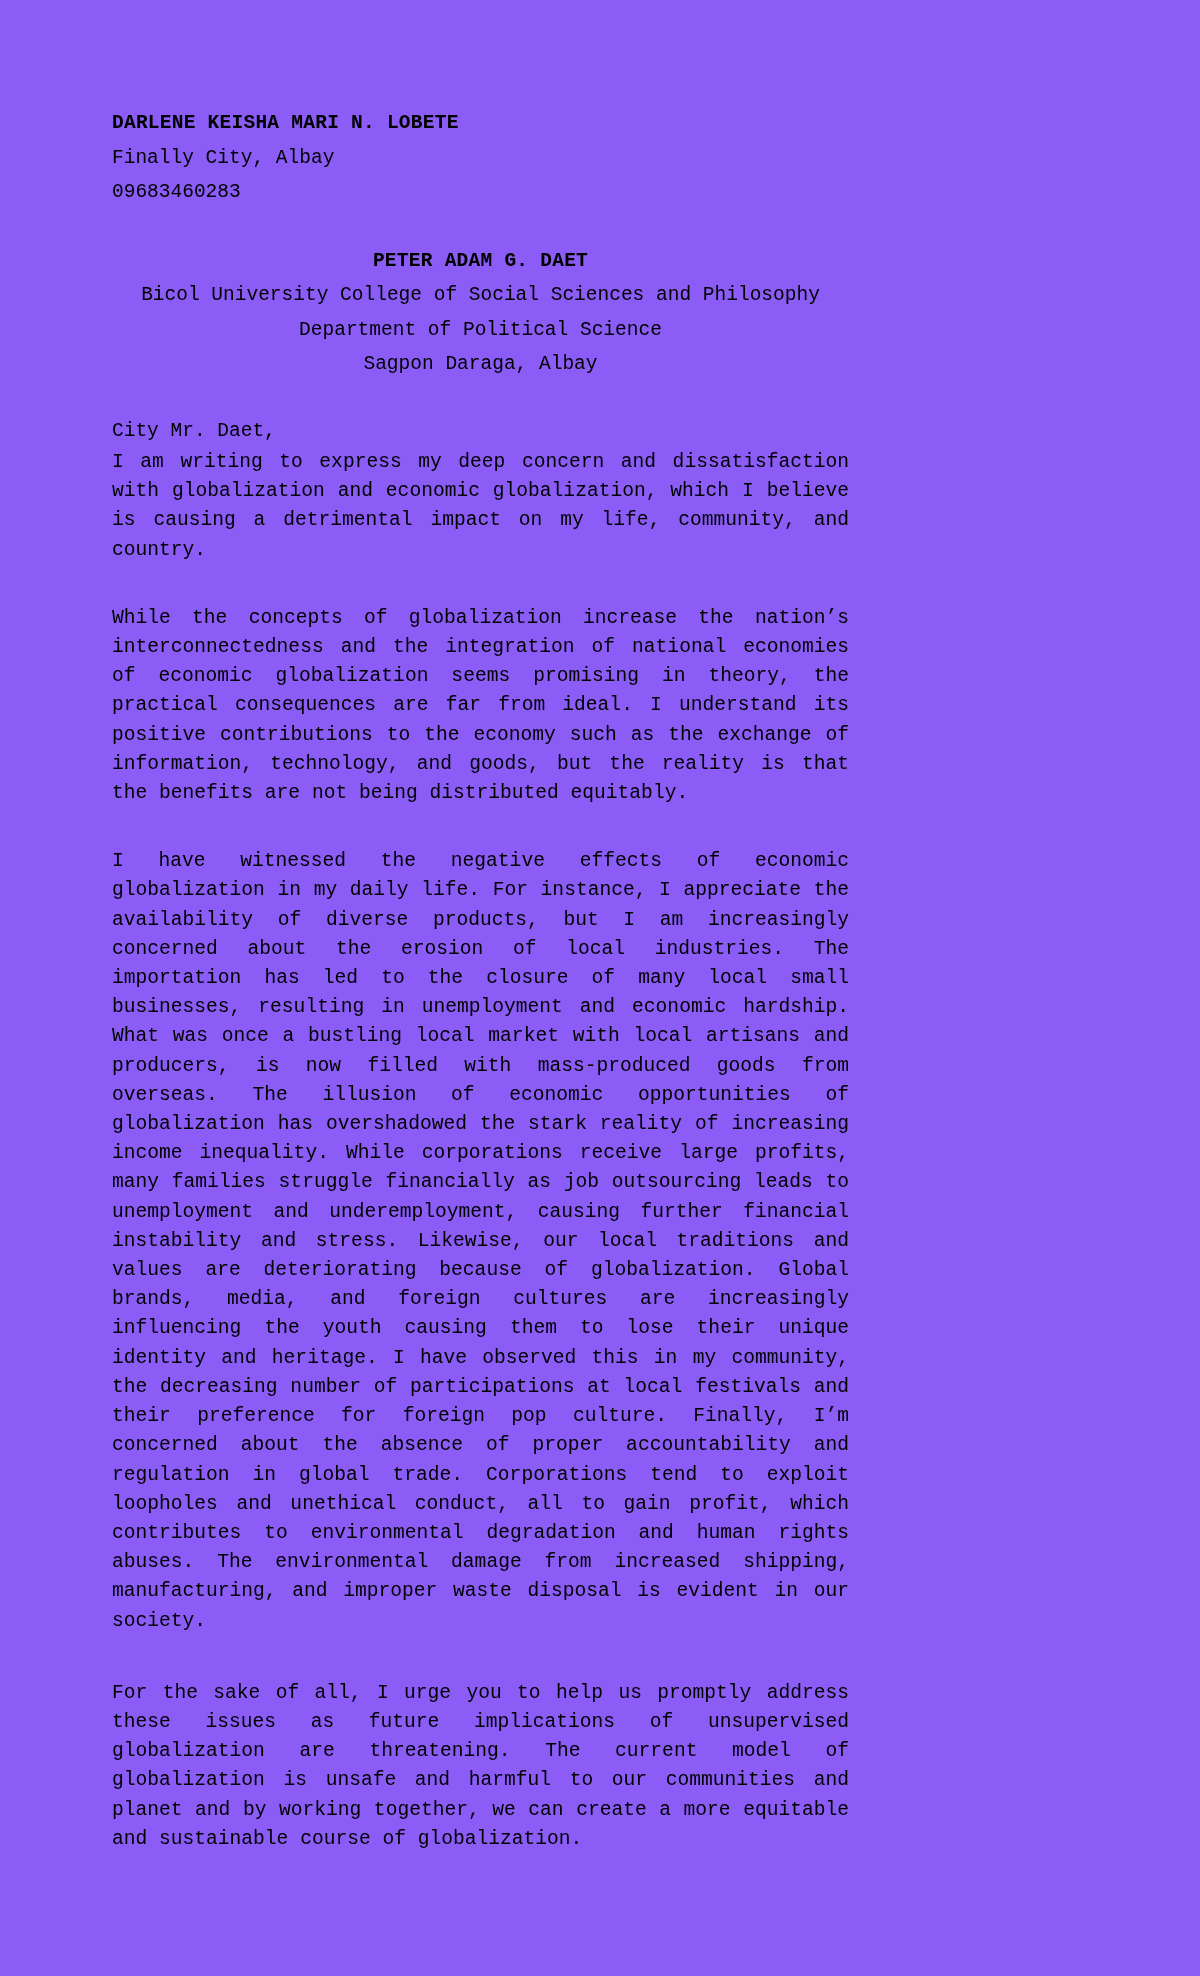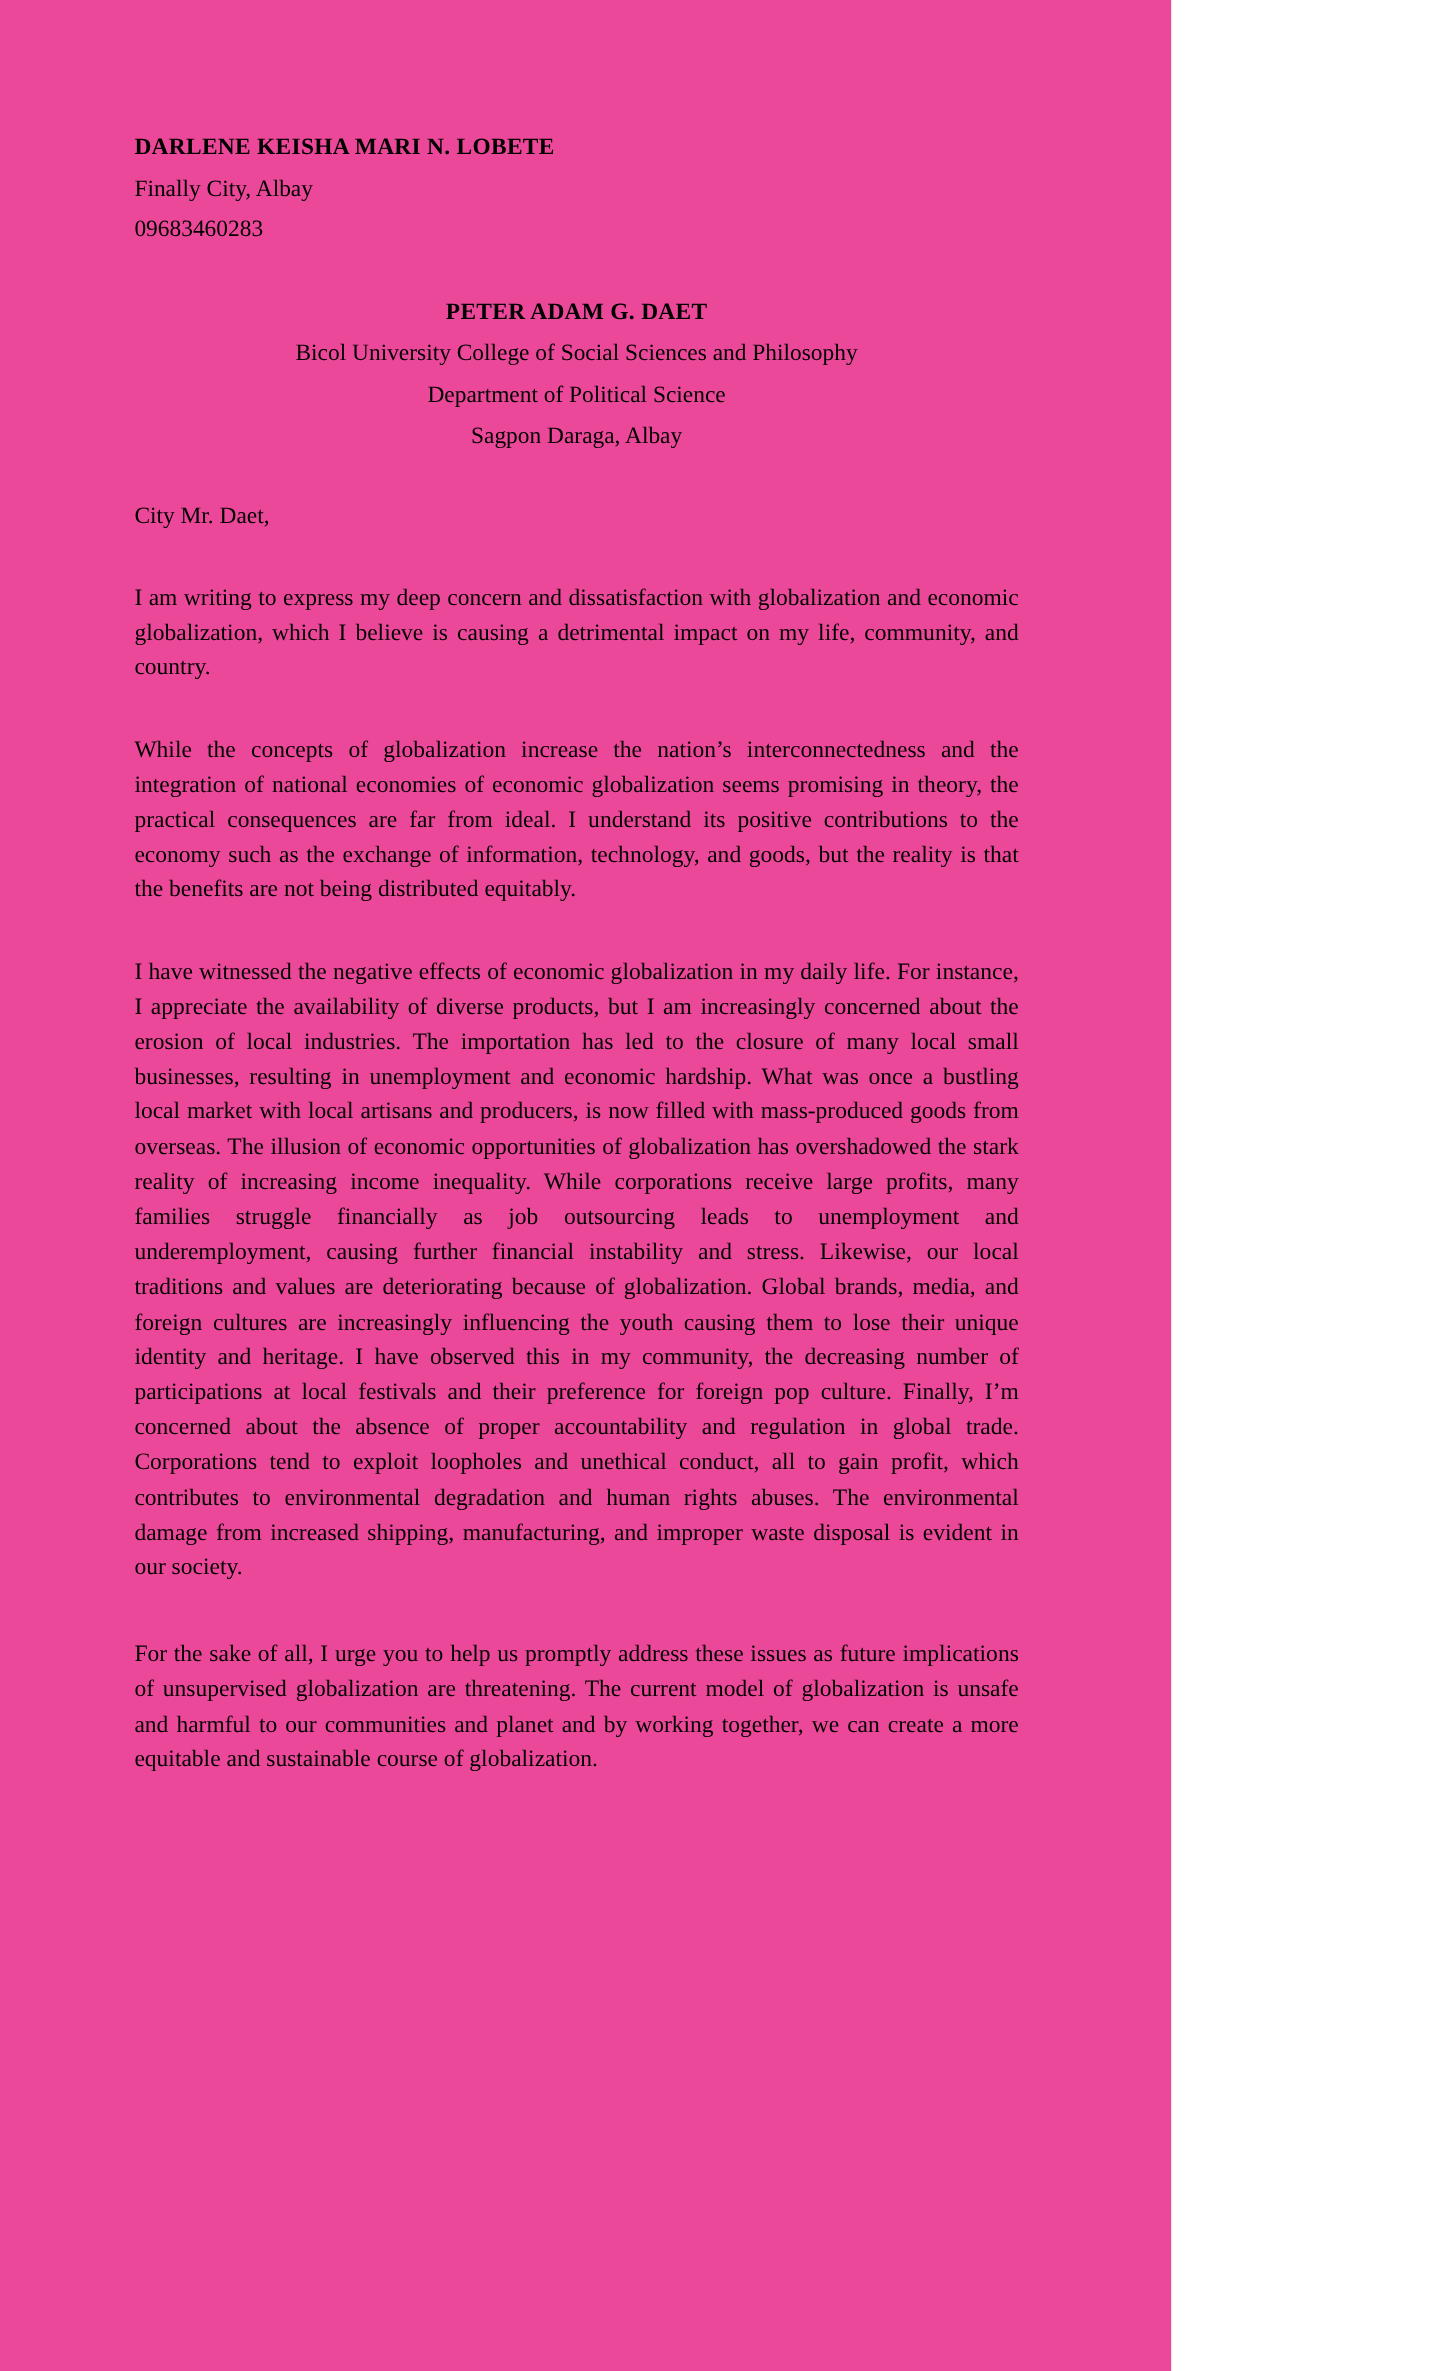--- a/index.html
+++ b/index.html
@@ -12,23 +12,24 @@
     height: 1976px;
     font-family: "Liberation Serif", "DejaVu Serif", serif;
     color: #000000;
     position: relative;
     overflow: hidden;
   }
   .page {
     position: absolute;
     top: 0;
     left: 0;
-    width: 976px;
+    width: 1200px;
     height: 1976px;
-    background: #ec4899;
+    background: #8b5cf6;
+    font-family: Liberation Mono, monospace;
   }
   .content {
     position: absolute;
     left: 112px;
     top: 106px;
     width: 737px;
   }
 
   
   .sender-block,
@@ -53,21 +54,20 @@
     text-align: center;
   }
   .salutation {
     font-size: 19.5px;
     line-height: 34.5px;
     margin-top: 32px;
   }
 
   
   .body-block {
-    margin-top: 36px;
   }
   .para {
     font-size: 19.6px;
     line-height: 29.2px;
     text-align: justify;
     text-justify: inter-word;
     margin: 0 0 39px 0;
   }
   .para:last-child {
     margin-bottom: 0;

